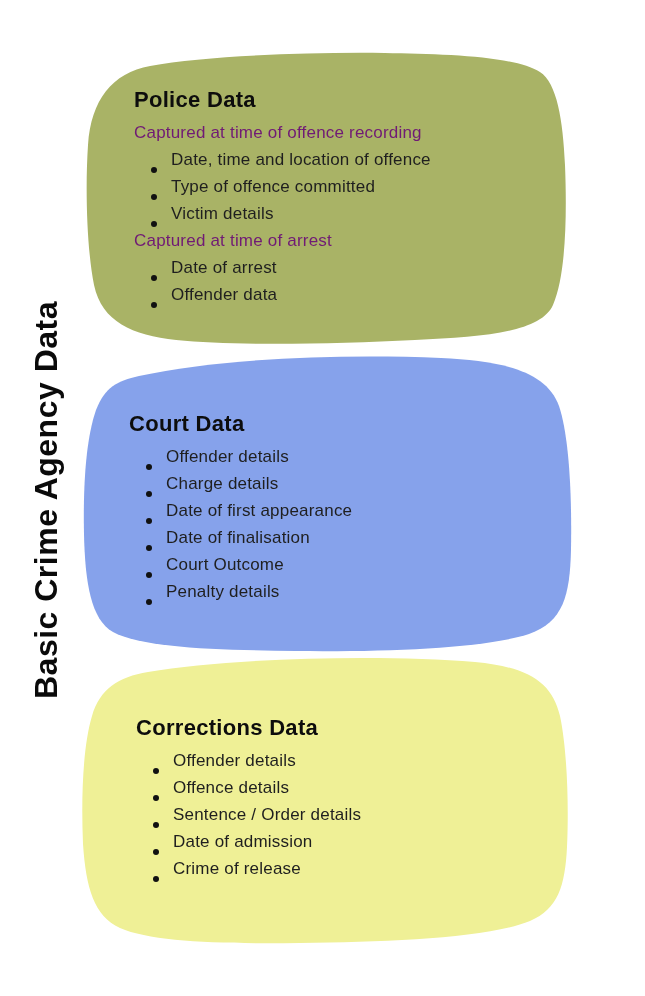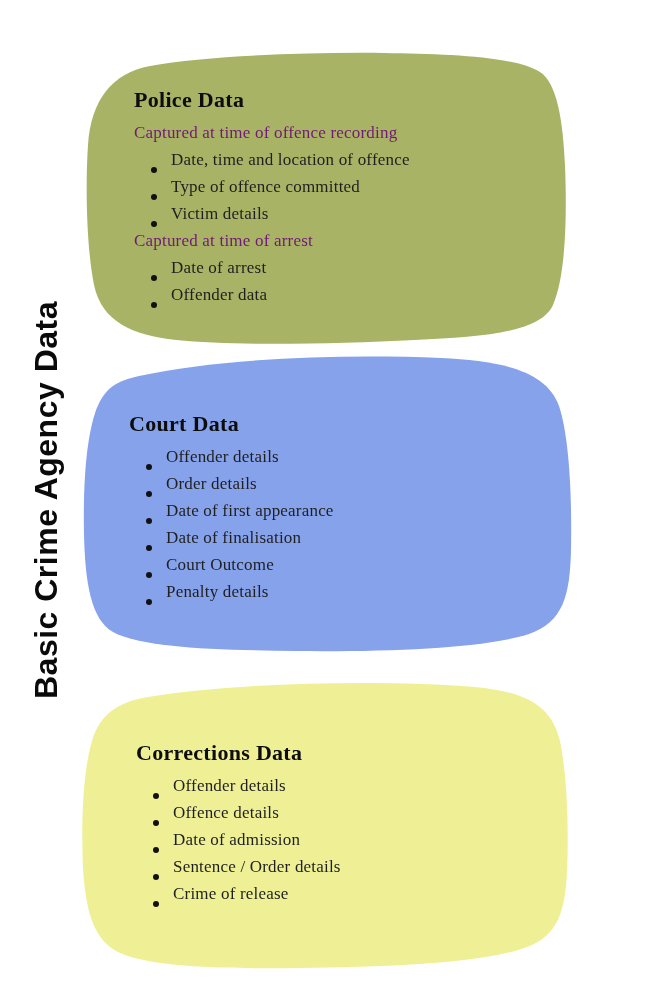--- a/index.html
+++ b/index.html
@@ -23,33 +23,33 @@
     height: 44px;
     transform: rotate(-90deg);
     text-align: center;
     font-size: 32px;
     font-weight: 700;
     letter-spacing: 0.5px;
     color: #0a0a0a;
     white-space: nowrap;
     line-height: 44px;
   }
-  .panel { position: absolute; font-family: Liberation Serif, serif; }
+  .panel { position: absolute; }
   .panel svg.blob {
     position: absolute;
     left: 0; top: 0;
     width: 100%; height: 100%;
   }
   .panel .content {
     position: absolute;
     width: 420px;
   }
   .panel-1 { left: 84px; top: 50px;  width: 483px; height: 296px; }
   .panel-2 { left: 81px; top: 354px; width: 492px; height: 298px; }
-  .panel-3 { left: 80px; top: 679px; width: 490px; height: 290px; }
+  .panel-3 { left: 80px; top: 654px; width: 490px; height: 290px; }
   .panel-1 .content { left: 50px; top: 36px; }
   .panel-2 .content { left: 48px; top: 56px; }
   .panel-3 .content { left: 56px; top: 60px; }
   .panel h2 {
     margin: 0 0 5px 0;
     font-size: 22px;
     line-height: 28px;
     font-weight: 700;
     letter-spacing: 0.3px;
     color: #0d0d0d;
@@ -121,21 +121,21 @@
       <path d="M 58 22 C 140 4 260 0 360 4 C 420 7 465 16 478 52 C 488 82 491 140 490 195 C 489 242 482 268 448 280 C 405 294 310 298 215 297 C 135 296 62 294 32 278 C 10 266 4 228 3 180 C 2 130 5 85 15 56 C 24 33 36 27 58 22 Z" fill="#86a2eb"></path>
     </svg>
     <div class="content">
       <h2>Court Data</h2>
       <div class="bullet">
         <span class="dot"></span>
         <span>Offender details</span>
       </div>
       <div class="bullet">
         <span class="dot"></span>
-        <span>Order details</span>
+        <span>Charge details</span>
       </div>
       <div class="bullet">
         <span class="dot"></span>
         <span>Date of first appearance</span>
       </div>
       <div class="bullet">
         <span class="dot"></span>
         <span>Date of finalisation</span>
       </div>
       <div class="bullet">
@@ -158,25 +158,25 @@
       <div class="bullet">
         <span class="dot"></span>
         <span>Offender details</span>
       </div>
       <div class="bullet">
         <span class="dot"></span>
         <span>Offence details</span>
       </div>
       <div class="bullet">
         <span class="dot"></span>
-        <span>Date of admission</span>
+        <span>Sentence / Order details</span>
       </div>
       <div class="bullet">
         <span class="dot"></span>
-        <span>Sentence / Order details</span>
+        <span>Date of admission</span>
       </div>
       <div class="bullet">
         <span class="dot"></span>
         <span>Crime of release</span>
       </div>
     </div>
   </section>
 
 </div>
 

